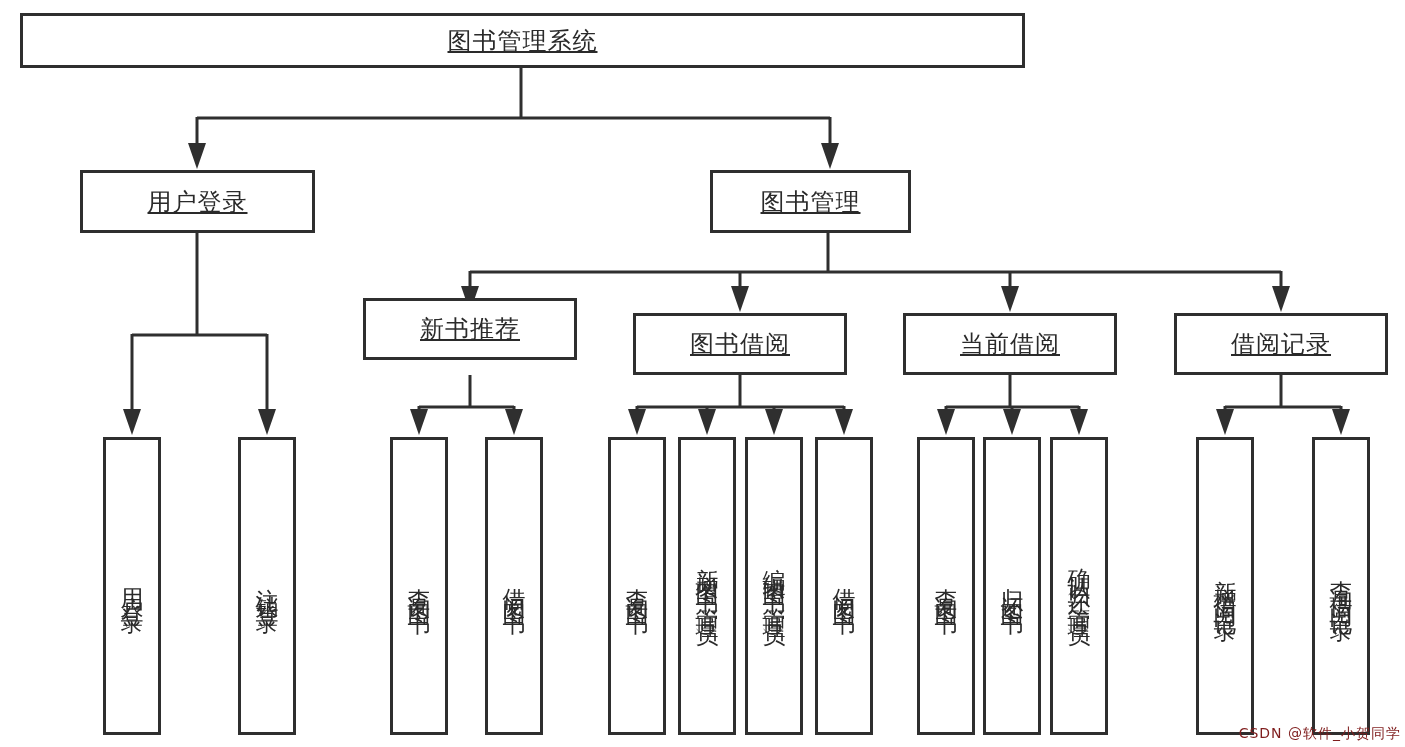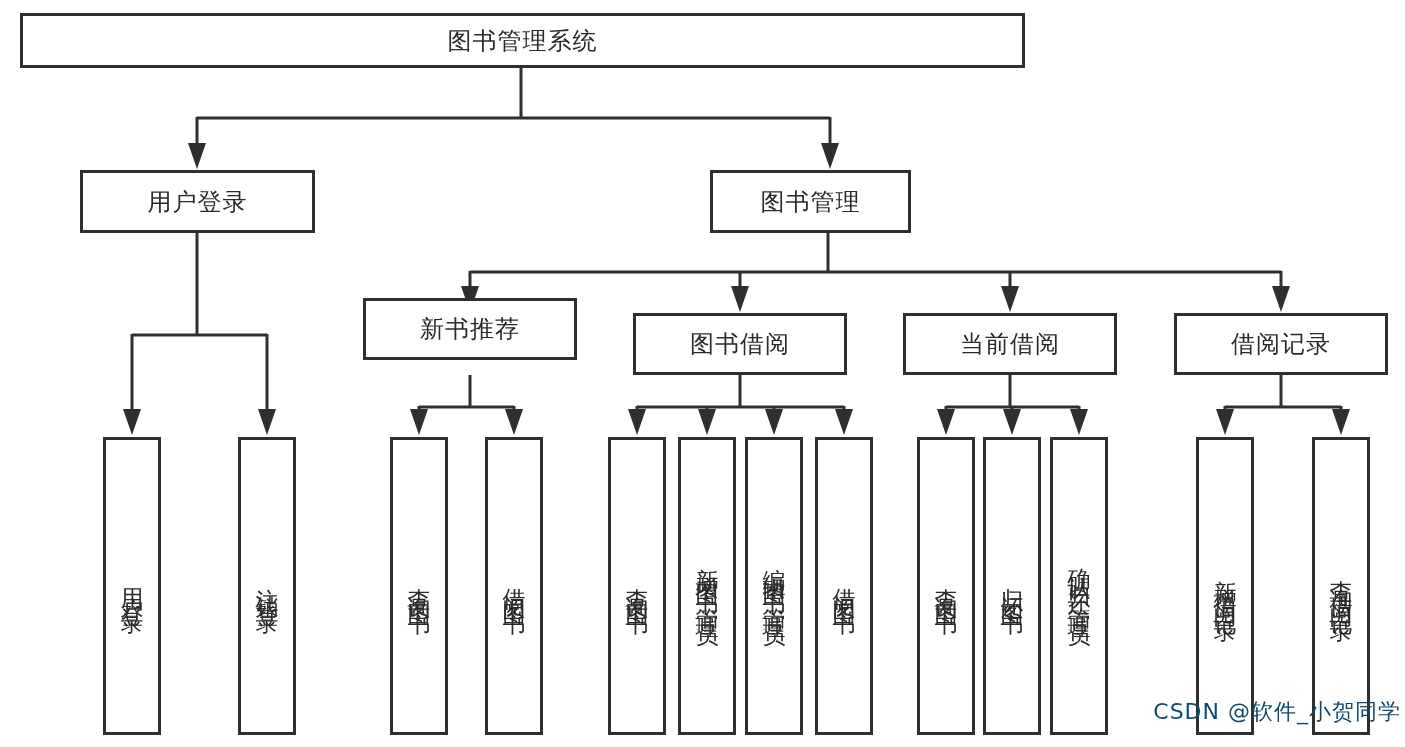--- a/index.html
+++ b/index.html
@@ -20,35 +20,35 @@
   #wires .head{fill:var(--line);stroke:none;}
   .node{
     position:absolute;
     box-sizing:border-box;
     border:3px solid var(--line);
     background:#fff;
     display:flex;align-items:center;justify-content:center;
     color:var(--text);
     z-index:1;
   }
-  .hnode{font-size:24px;letter-spacing:1px;}
+  .hnode{font-size:24px;letter-spacing:1px;text-decoration:underline;}
   .vnode .vlabel{
     writing-mode:vertical-rl;
     font-size:23px;
     line-height:1;
     letter-spacing:8px;
     white-space:nowrap;
     color:var(--text);
   }
   .watermark{
     position:absolute;
-    right:4px;bottom:20px;
+    right:4px;bottom:4px;
     z-index:2;
-    font-size:22px;
-    color:#0c4a6e;
+    font-size:14px;
+    color:#7f1d1d;
     letter-spacing:1px;
     white-space:nowrap;
   }
 </style>
 </head>
 <body>
 
 <div id="stage">
 
   <svg id="wires" width="1405" height="747" viewBox="0 0 1405 747">

